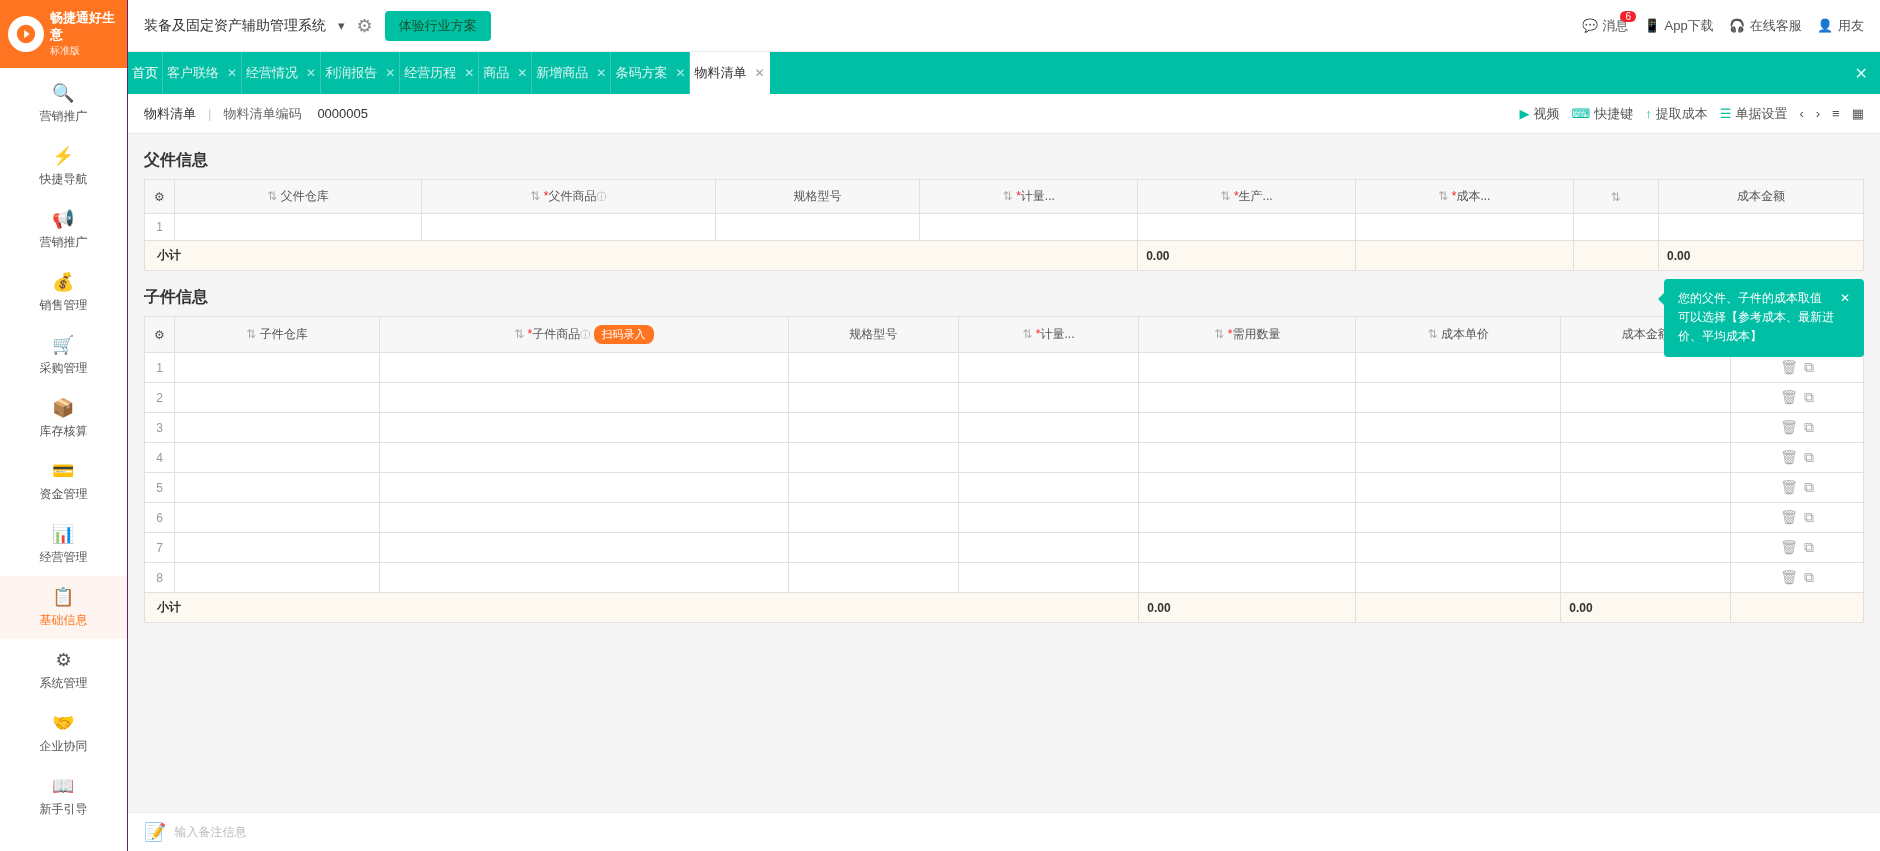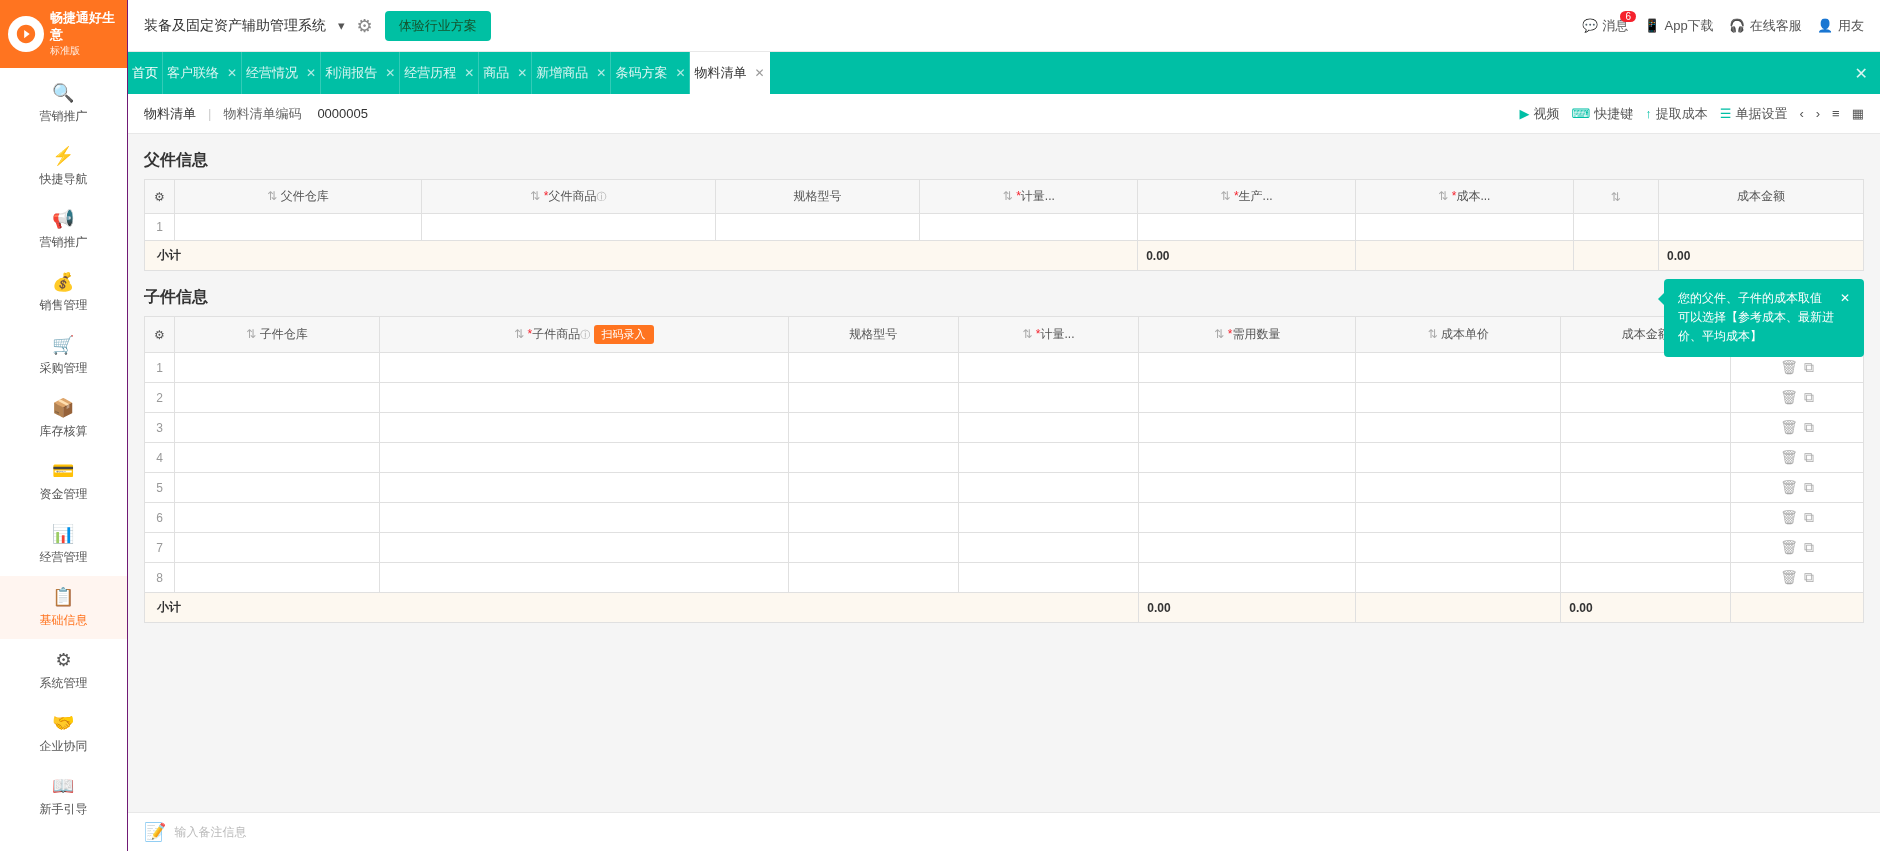--- a/index.html
+++ b/index.html
@@ -63,21 +63,21 @@
     .data-table th { background: #f7f7f7; border: 1px solid #e0e0e0; padding: 8px 8px; color: #555; font-weight: 500; white-space: nowrap; }
     .data-table th .required { color: #f5222d; }
     .data-table td { border: 1px solid #e0e0e0; padding: 6px 8px; color: #333; }
     .data-table tr.subtotal td { background: #fdf8f0; font-weight: 600; color: #333; }
     .data-table .row-num { color: #999; text-align: center; width: 30px; }
     .data-table .subtotal-label { color: #888; padding-left: 12px; }
     .data-table .value-cell { text-align: left; padding-right: 12px; }
 
     .gear-th { text-align: center; }
 
-    .scan-btn { background: #ff7420; color: #fff; border: none; border-radius: 3px; padding: 2px 8px; font-size: 11px; cursor: pointer; }
+    .scan-btn { background: #ff7420; color: #fff; border: none; border-radius: 8px; padding: 2px 8px; font-size: 11px; cursor: pointer; }
 
     
     .action-icons { display: flex; gap: 6px; justify-content: center; }
     .action-icon { color: #aaa; cursor: pointer; font-size: 14px; }
 
     
     .tooltip-popup { position: absolute; top: 145px; right: 16px; background: #00bfa5; color: #fff; padding: 10px 14px; border-radius: 4px; font-size: 12px; line-height: 1.6; max-width: 200px; z-index: 100; }
     .tooltip-popup::before { content: ''; position: absolute; left: -6px; top: 14px; border: 6px solid transparent; border-right-color: #00bfa5; border-left: none; }
     .tooltip-close { float: right; cursor: pointer; margin-left: 6px; }
 

